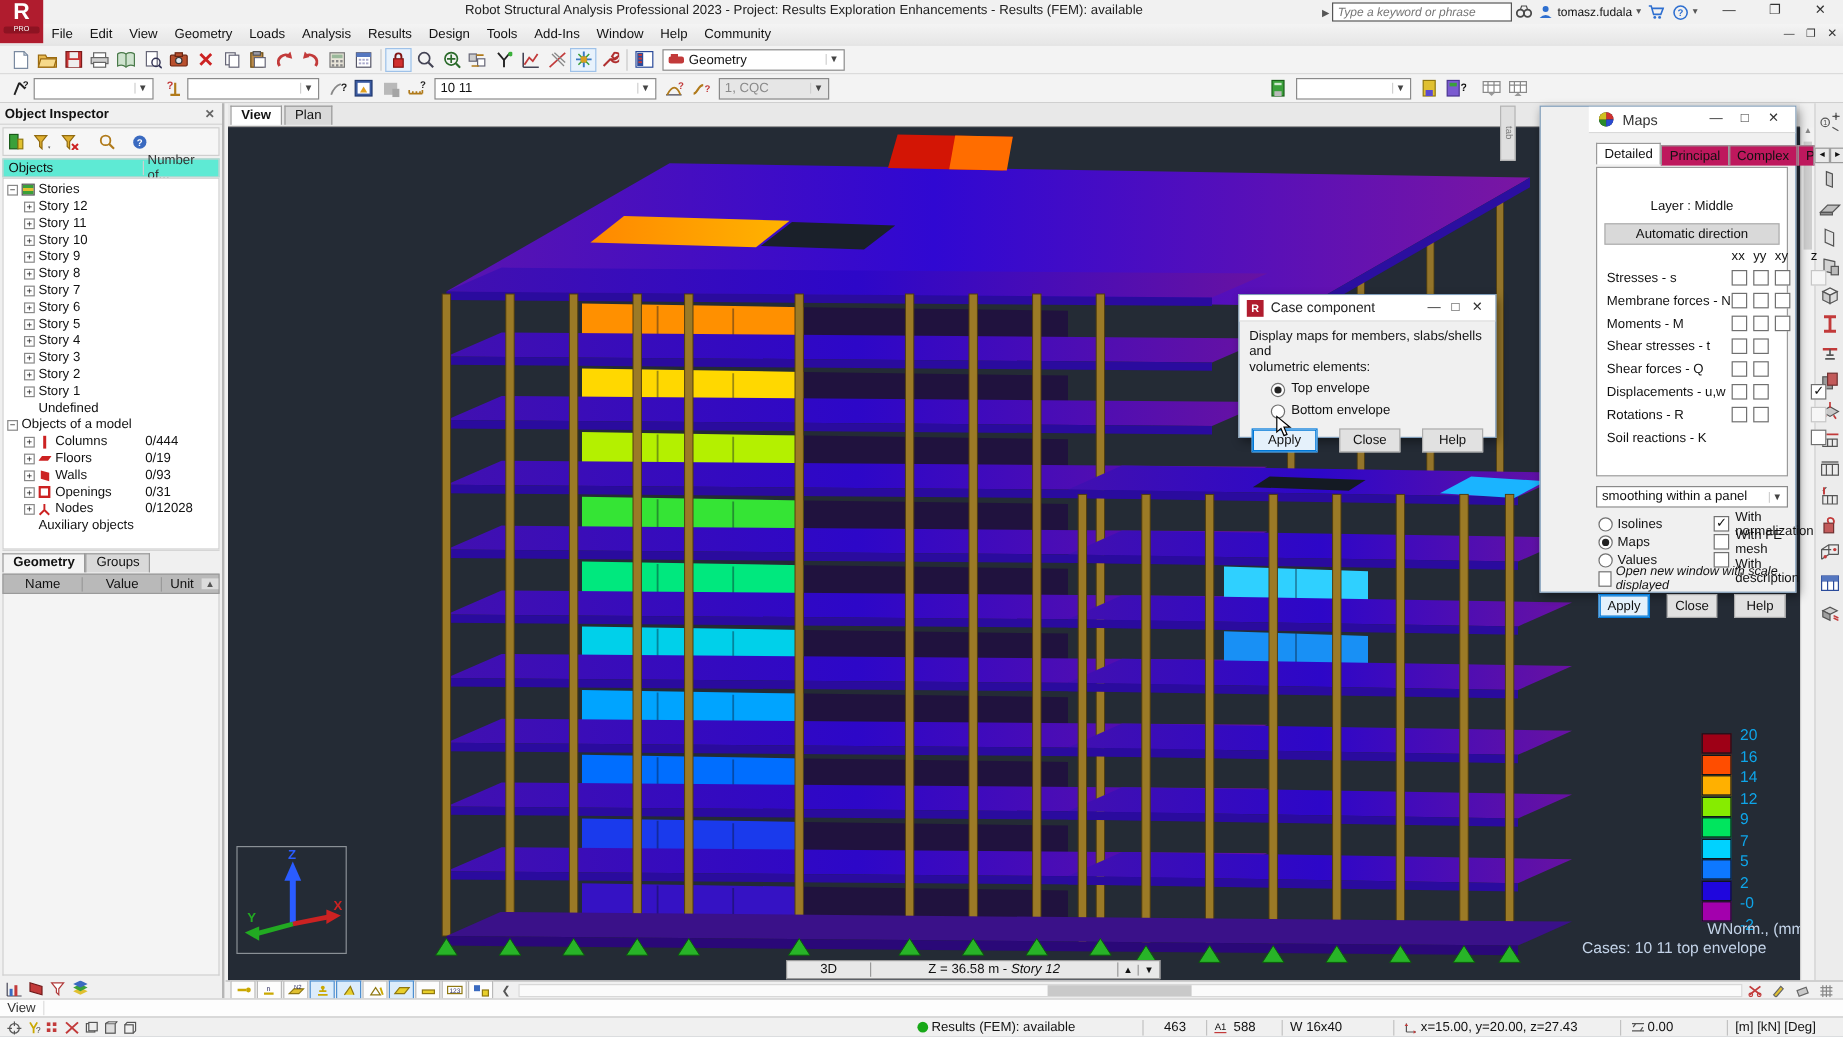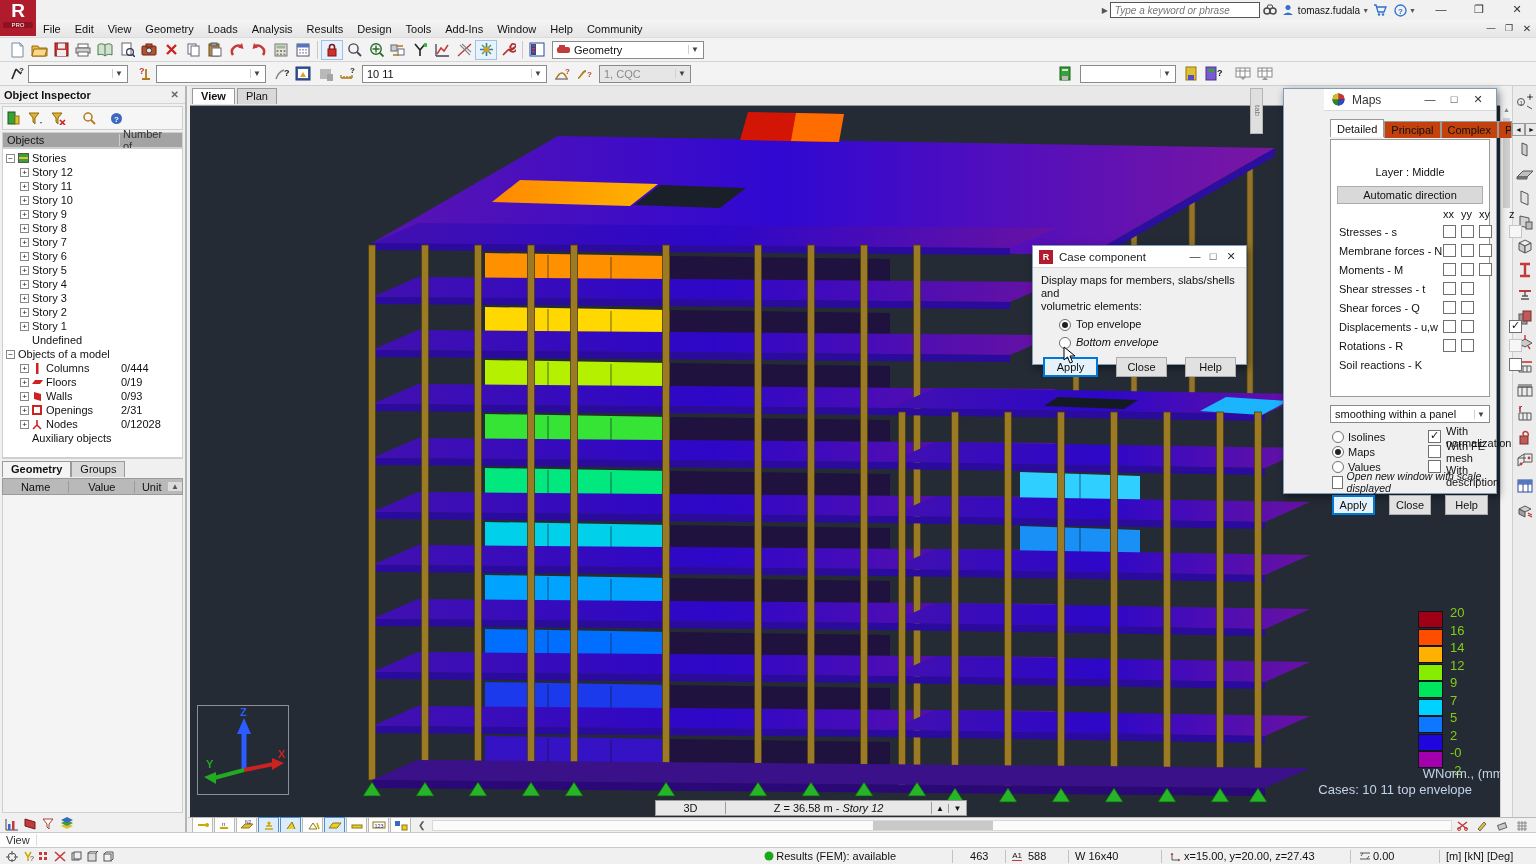--- a/index.html
+++ b/index.html
@@ -26,42 +26,43 @@
   .oi-title{height:18px;background:#f0f0f0;font-weight:bold;padding:2px 4px;border-bottom:1px solid #d4d4d4;}
   .trow{height:14px;display:flex;align-items:center;white-space:nowrap;}
   .exp{width:9px;height:9px;border:1px solid #888;background:#fff;font-size:8px;line-height:7px;text-align:center;margin-right:3px;flex:none;}
   .tcount{position:absolute;left:118px;}
   .tab{border:1px solid #9a9a9a;border-bottom:none;padding:1px 8px 2px;background:#d9d9d9;font-size:11px;}
   .tab.act{background:#f4f4f4;font-weight:bold;}
   
   .win{background:#f0f0f0;border:1px solid #7f9db9;box-shadow:2px 3px 8px rgba(0,0,0,.45);}
   .win-title{height:22px;background:#fff;display:flex;align-items:center;padding:0 6px;border-bottom:1px solid #d9d9d9;}
   .wbtn{width:24px;height:16px;text-align:center;font-size:11px;color:#333;line-height:15px;}
-  .mtab{border:1px solid #9a9a9a;border-bottom:none;background:#c2410c;padding:2px 6px;font-size:11px;}
+  .mtab{border:1px solid #9a9a9a;border-bottom:none;background:#be185d;padding:2px 6px;font-size:11px;}
   .mtab.act{background:#fff;position:relative;top:-1px;padding-top:3px;}
   .mrow{height:19px;display:flex;align-items:center;position:relative;}
   .cpos1{position:absolute;left:112px;} .cpos2{position:absolute;left:130px;} .cpos3{position:absolute;left:148px;} .cposz{position:absolute;left:178px;}
   
-  .legend-val{position:absolute;left:32px;width:40px;color:#84cc16;font-size:13px;}
+  .legend-val{position:absolute;left:32px;width:40px;color:#0ea5e9;font-size:13px;}
   .yico{width:21px;height:16px;background:#fdfdfd;border:1px solid #b9b9b9;display:inline-flex;align-items:center;justify-content:center;margin-right:1px;}
   .yico.on{border:1px solid #4d8fd1;background:#dcecfb;}
   .rt-ico{width:22px;height:22px;margin:2px auto;display:flex;align-items:center;justify-content:center;}
   .sb-sep{width:1px;height:13px;background:#c2c2c2;margin:0 6px;}
   .tree-icon{width:11px;height:10px;margin-right:3px;flex:none;display:inline-block;}
 </style>
 </head>
 <body>
 
 <div id="app">
 
   <div class="ab f" style="left:0;top:0;width:1536px;height:20px;background:#f1f1f1;">
     <div class="ab" style="left:0;top:0;width:36px;height:36px;background:#b01c2e;z-index:5;color:#fff;text-align:center;">
       <div style="font-weight:bold;font-size:19px;line-height:22px;">R</div>
       <div style="font-size:6px;background:#8d1322;margin:0 3px;border-radius:2px;">PRO</div>
     </div>
+    <div class="ab" style="left:250px;top:3px;width:840px;text-align:center;font-size:11px;color:#222;">Robot Structural Analysis Professional 2023 - Project: Results Exploration Enhancements - Results (FEM): available</div>
     <div class="ab f" style="right:120px;top:1px;height:18px;">
       <span style="font-size:8px;color:#555;margin-right:2px;">▶</span>
       <input style="width: 150px; height: 16px; border: 1px solid rgb(85, 85, 85); font-style: italic; font-size: 10px; padding: 0px 4px;" placeholder="Type a keyword or phrase">
       <span class="ico" style="width:20px;">
         <svg width="14" height="12" viewBox="0 0 14 12">
             <circle cx="4" cy="7" r="3" fill="none" stroke="#4a4a4a" stroke-width="1.5"></circle>
             <circle cx="10" cy="7" r="3" fill="none" stroke="#4a4a4a" stroke-width="1.5"></circle>
             <path d="M4 4 L5 1 H9 L10 4" fill="none" stroke="#4a4a4a"></path>
           </svg>
       </span>
@@ -438,21 +439,21 @@
             <path d="M9 9 L13 13" stroke="#b07a1a" stroke-width="1.8"></path>
           </svg>
         </span>
       <span class="ico" style="margin-left:6px;">
           <svg width="13" height="13" viewBox="0 0 13 13">
             <circle cx="6.5" cy="6.5" r="5.5" fill="#3a6ac0"></circle>
             <text x="4" y="9.5" font-size="8" fill="#fff" font-weight="bold">?</text>
           </svg>
         </span>
     </div>
-    <div class="f" style="height:16px;border:1px solid #cfcfcf;margin:0 2px;background:#a3a3a3;justify-content:space-between;">
+    <div class="f" style="height:16px;border:1px solid #cfcfcf;margin:0 2px;background:#5eead4;justify-content:space-between;">
       <span style="padding-left:4px;flex:1;border-right:1px solid #cfcfcf;">Objects</span>
       <span style="width:62px;padding-left:3px;color:#333;">Number of...</span>
     </div>
     <div style="position:relative;background:#fff;border:1px solid #cfcfcf;margin:0 2px;height:310px;padding:2px 0 0 3px;overflow:hidden;">
       <div class="trow">
           <span class="exp">−</span>
           <span class="tree-icon" style="background:linear-gradient(#3aa03a 33%,#e0c030 33%,#e0c030 66%,#3aa03a 66%);border:1px solid #555;"></span>
           <span>Stories</span>
         </div>
       <div class="trow" style="padding-left:14px;">
@@ -533,21 +534,21 @@
             </svg></span>
           <span>Walls</span>
           <span class="tcount">0/93</span>
         </div>
       <div class="trow" style="padding-left:14px;">
           <span class="exp">+</span>
           <span class="tree-icon"><svg width="11" height="10">
               <rect x="1" y="1" width="8" height="8" fill="none" stroke="#c22" stroke-width="2"></rect>
             </svg></span>
           <span>Openings</span>
-          <span class="tcount">2/31</span>
+          <span class="tcount">0/31</span>
         </div>
       <div class="trow" style="padding-left:14px;">
           <span class="exp">+</span>
           <span class="tree-icon"><svg width="10" height="11">
               <path d="M5 1 V6 M5 6 L1 10 M5 6 L9 10" stroke="#c22" stroke-width="1.6" fill="none"></path>
             </svg></span>
           <span>Nodes</span>
           <span class="tcount">0/12028</span>
         </div>
       <div class="trow" style="padding-left:26px;">
@@ -1049,21 +1050,21 @@
     </div>
     <div style="padding:6px 8px 0;line-height:13px;">
       <div>Display maps for members, slabs/shells and</div>
       <div>volumetric elements:</div>
       <div class="f" style="margin:4px 0 0 18px;height:15px;">
           <span class="rad sel"></span>
           <span style="margin-left:5px;">Top envelope</span>
         </div>
       <div class="f" style="margin:3px 0 0 18px;height:15px;">
           <span class="rad"></span>
-          <span style="margin-left:5px;font-style:italic;">Bottom envelope</span>
+          <span style="margin-left:5px;">Bottom envelope</span>
         </div>
     </div>
     <div class="f" style="padding:7px 10px 0;gap:18px;">
       <span class="btn def" style="width:56px;">Apply</span>
       <span class="btn" style="width:52px;">Close</span>
       <span class="btn" style="width:52px;">Help</span>
     </div>
     <svg class="ab" style="left:30px;top:100px;z-index:30;" width="14" height="18" viewBox="0 0 14 18">
         <path d="M1 1 L1 14 L4.5 11 L7 17 L9.5 16 L7 10 L12 10 Z" fill="#fff" stroke="#000"></path>
       </svg>

